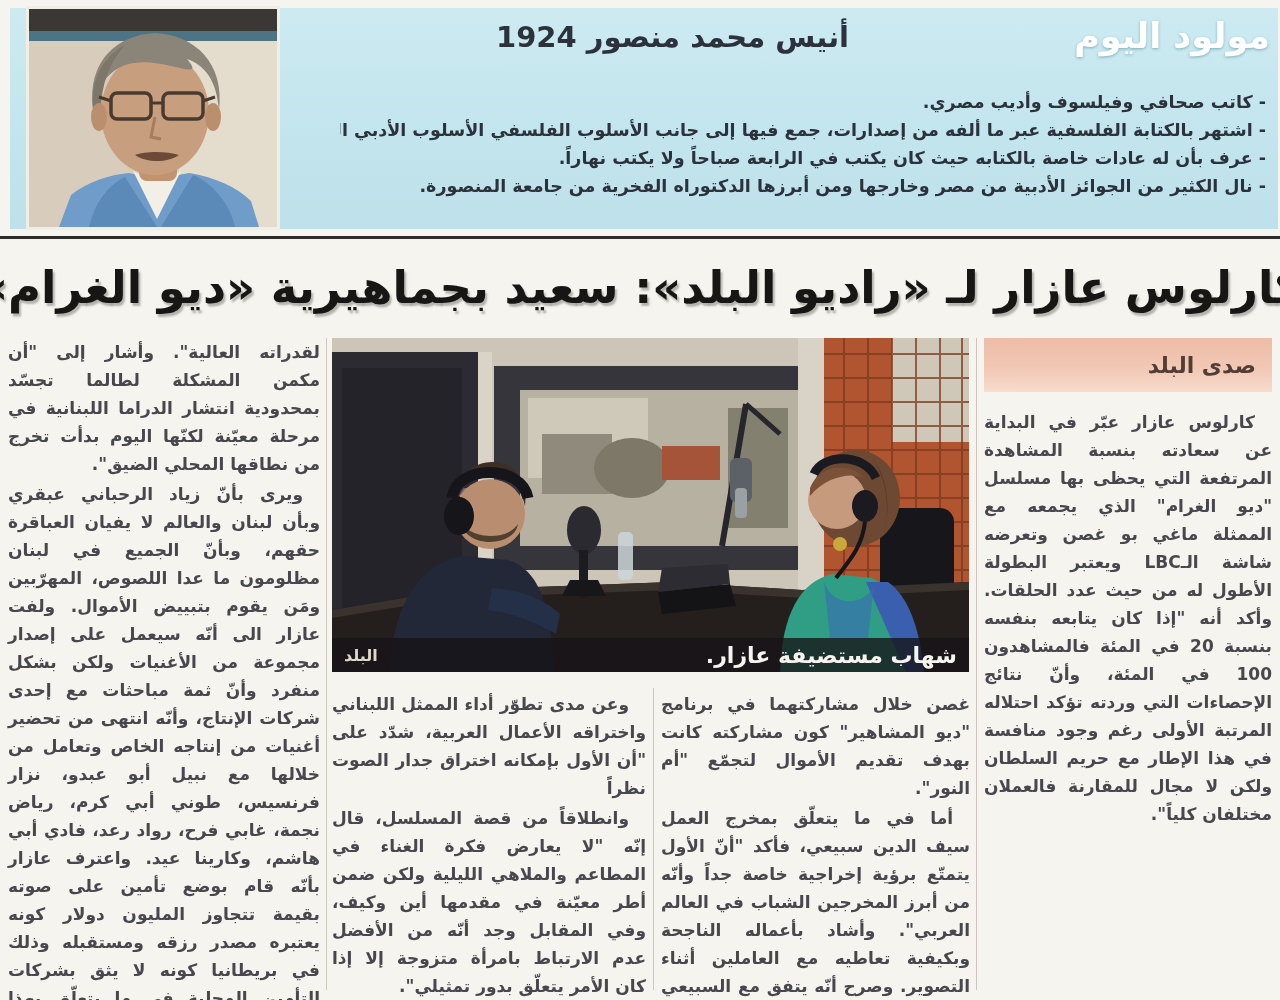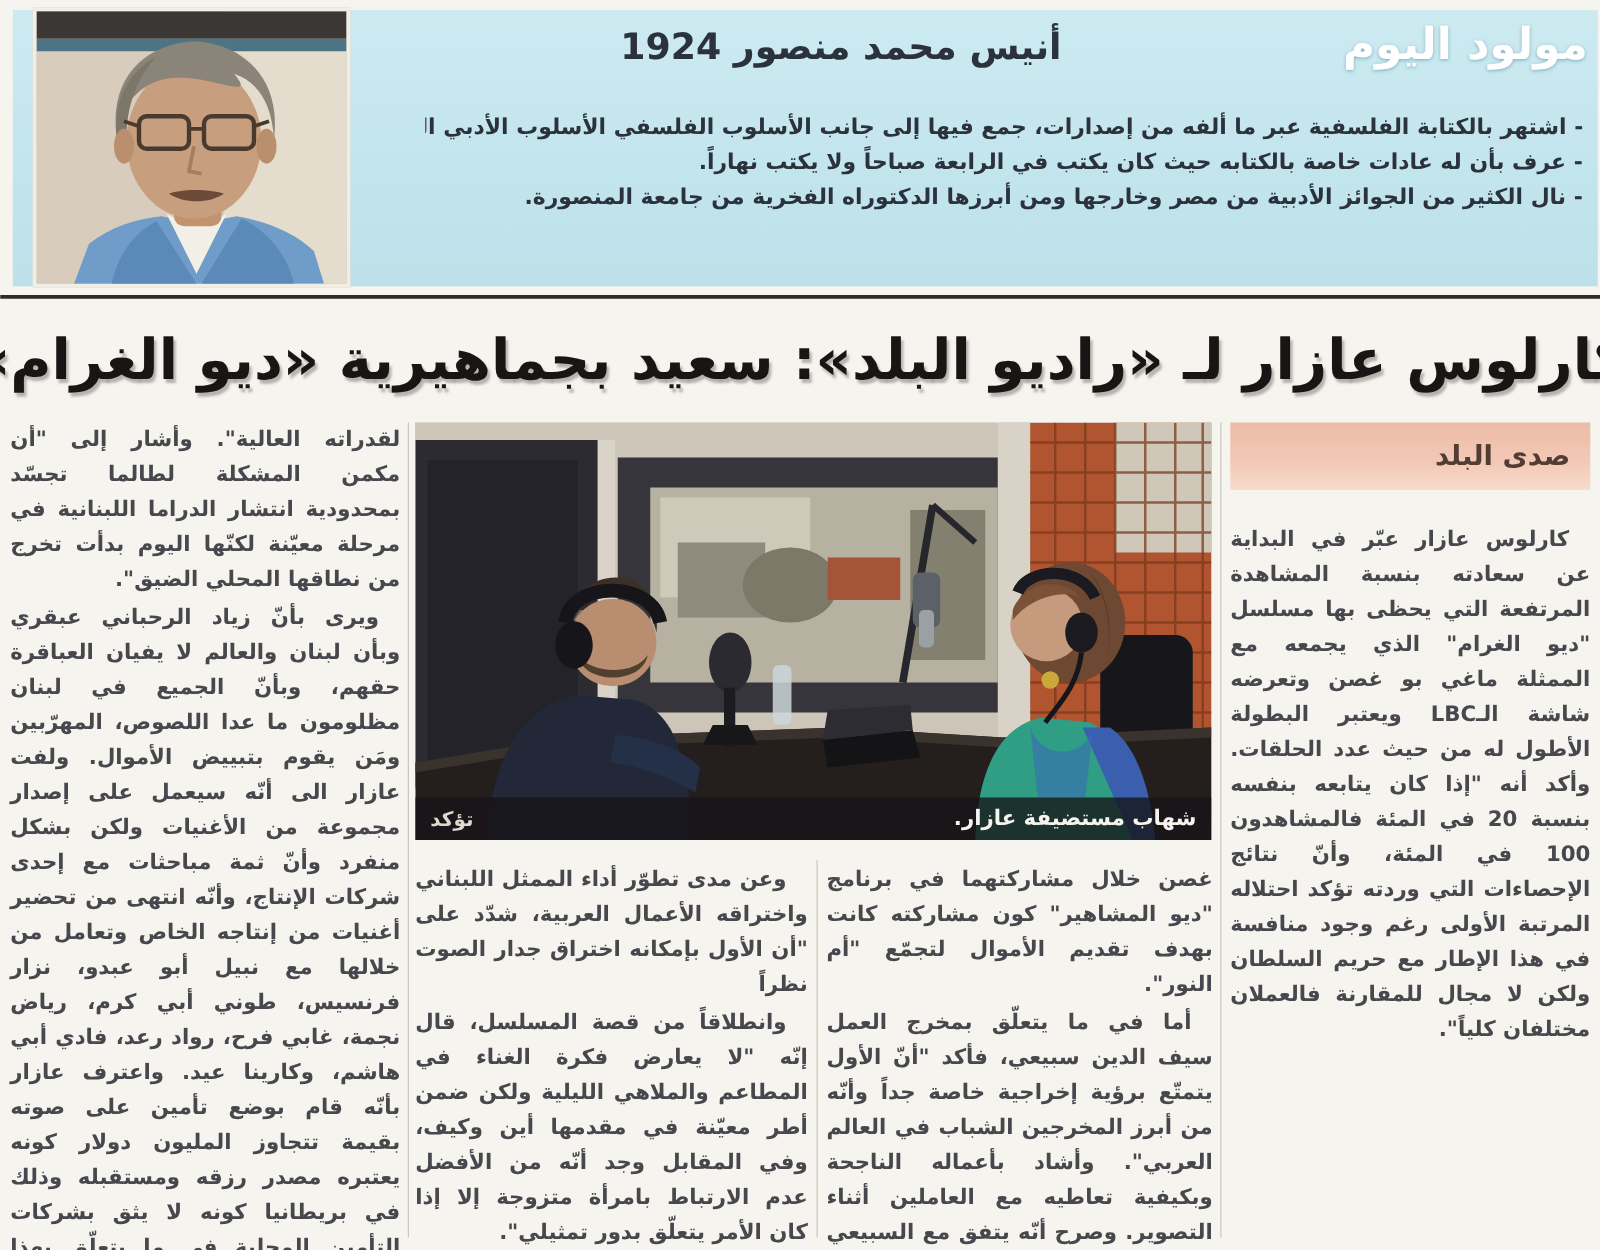--- a/index.html
+++ b/index.html
@@ -67,51 +67,52 @@
     font-size:17px;font-weight:bold;color:#47474d;
     line-height:28px;text-align:justify;}
   .article p.ind{text-indent:17px;}
 
   .col-right{position:absolute;right:8px;top:338px;width:288px;}
   .col-left{position:absolute;left:8px;top:338px;width:312px;}
   .col-mid-right{position:absolute;left:661px;top:690px;width:309px;}
   .col-mid-left{position:absolute;left:332px;top:690px;width:314px;}
 
   .section-box{
-    height:54px;margin-bottom:26px;
+    height:54px;margin-bottom:16px;
     background:linear-gradient(180deg,#edbca6 0%,#f2c9b6 60%,#f8dccd 100%);
     display:flex;align-items:center;
     padding-right:16px;box-sizing:border-box;
     font-size:22px;font-weight:bold;color:#523d34;
   }
 
   
   .photo{
     position:absolute;left:332px;top:338px;width:637px;height:334px;
     background:#ccc5b8;overflow:hidden;
   }
   .photo svg{display:block;width:100%;height:100%;}
   .caption-bar{
     position:absolute;left:0;right:0;bottom:0;height:34px;
     background:rgba(22,19,23,.78);
     display:flex;justify-content:space-between;align-items:center;
     padding:0 12px;
   }
-  .caption-text{font-size:17px;font-weight:bold;color:#f6f4ef;text-align:center;}
+  .caption-text{font-size:22px;font-weight:bold;color:#f6f4ef;text-align:center;}
   .credit-text{font-size:16px;font-weight:bold;color:#ded9cd;}
 </style>
 </head>
 <body>
 
 <div class="page">
 
   <div class="topband">
     <div class="masthead">مولود اليوم</div>
     <div class="person-name">أنيس محمد منصور 1924</div>
     <div class="bio">
+      <div class="bio-line">- كاتب صحافي وفيلسوف وأديب مصري.</div>
       <div class="bio-line">- اشتهر بالكتابة الفلسفية عبر ما ألفه من إصدارات، جمع فيها إلى جانب الأسلوب الفلسفي الأسلوب الأدبي الحديث.</div>
       <div class="bio-line">- عرف بأن له عادات خاصة بالكتابه حيث كان يكتب في الرابعة صباحاً ولا يكتب نهاراً.</div>
       <div class="bio-line">- نال الكثير من الجوائز الأدبية من مصر وخارجها ومن أبرزها الدكتوراه الفخرية من جامعة المنصورة.</div>
     </div>
   </div>
 
   <div class="portrait">
     <svg viewBox="0 0 248 218" preserveAspectRatio="none">
       <rect x="0" y="0" width="248" height="218" fill="#d8cdbd"></rect>
       <rect x="150" y="0" width="98" height="218" fill="#e4dccc"></rect>
@@ -233,21 +234,21 @@
       <circle cx="505" cy="162" r="29" fill="#c69a7d"></circle>
       <path d="M478,150 C486,128 516,122 532,140 C520,134 494,138 478,158 Z" fill="#7b5238"></path>
       <path d="M540,120 C558,140 560,180 548,204 C560,180 556,142 540,120 Z" fill="#5c3c2a"></path>
       <path d="M482,136 C490,116 532,114 544,140" fill="none" stroke="#1a1a20" stroke-width="9"></path>
       <ellipse cx="533" cy="168" rx="13" ry="16" fill="#1a1a20"></ellipse>
       <path d="M533,184 C530,210 516,224 504,240" fill="none" stroke="#15151a" stroke-width="4"></path>
       <circle cx="508" cy="206" r="7" fill="#caa83c"></circle>
     </svg>
     <div class="caption-bar">
       <span class="caption-text">شهاب مستضيفة عازار.</span>
-      <span class="credit-text">تؤكد</span>
+      <span class="credit-text">البلد</span>
     </div>
   </div>
 
   <div class="col-mid-right article">
     <p>غصن خلال مشاركتهما في برنامج "ديو المشاهير" كون مشاركته كانت بهدف تقديم الأموال لتجمّع "أم النور".</p>
     <p class="ind">أما في ما يتعلّق بمخرج العمل سيف الدين سبيعي، فأكد "أنّ الأول يتمتّع برؤية إخراجية خاصة جداً وأنّه من أبرز المخرجين الشباب في العالم العربي". وأشاد بأعماله الناجحة وبكيفية تعاطيه مع العاملين أثناء التصوير. وصرح أنّه يتفق مع السبيعي فكرياً، ثقافياً وفنياً.</p>
   </div>
 
   <div class="col-mid-left article">
     <p class="ind">وعن مدى تطوّر أداء الممثل اللبناني واختراقه الأعمال العربية، شدّد على "أن الأول بإمكانه اختراق جدار الصوت نظراً</p>

